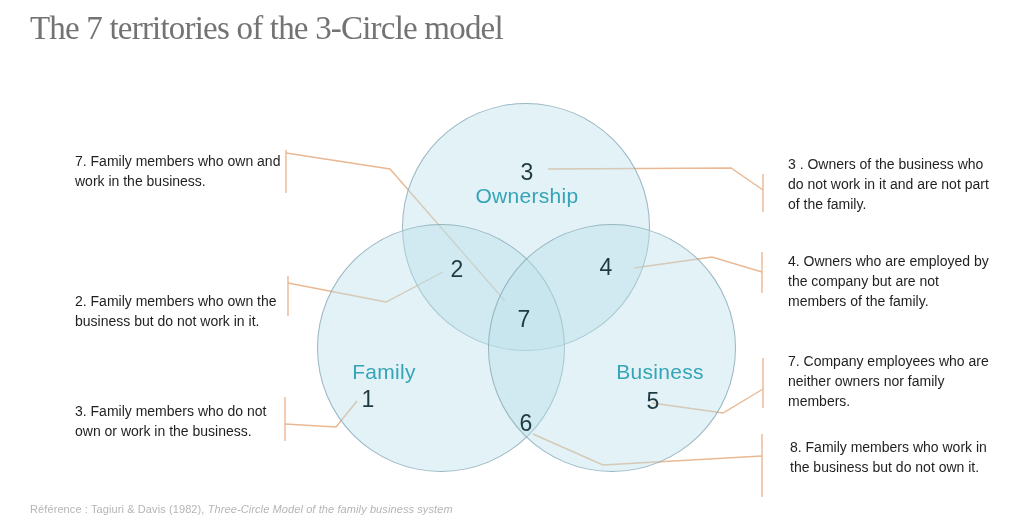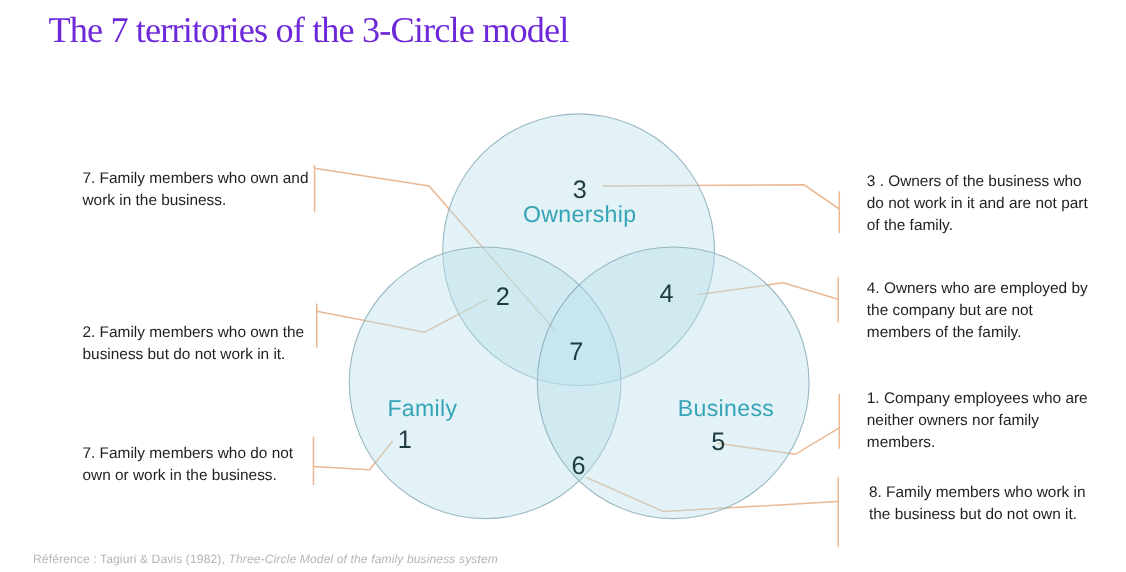--- a/index.html
+++ b/index.html
@@ -2,23 +2,22 @@
 <html><head>
 <meta charset="utf-8">
 <style>
   * { margin: 0; padding: 0; box-sizing: border-box; }
   html, body { width: 1024px; height: 520px; background: #ffffff; overflow: hidden; }
   body { position: relative; font-family: "Liberation Sans", sans-serif; color: #222; }
 
   .title {
     position: absolute; left: 30px; top: 10px;
     font-family: "Liberation Serif", "DejaVu Serif", serif;
-    font-size: 33px; font-weight: 400; color: #6d28d9;
+    font-size: 33px; font-weight: 400; color: #737373;
     letter-spacing: -0.8px;
-    margin-left: 14px;
   }
 
   .circle {
     position: absolute; width: 248px; height: 248px; border-radius: 50%;
     background: rgba(186, 223, 234, 0.42);
     border: 1px solid rgba(130, 164, 178, 0.75);
   }
   .circle-ownership { left: 402px; top: 103px; }
   .circle-family    { left: 317px; top: 224px; }
   .circle-business  { left: 488px; top: 224px; }
@@ -92,22 +91,22 @@
 <div class="circle-name" style="left:384px; top:360px;">Family</div>
 <div class="region-number" style="left:368px; top:386px;">1</div>
 
 <div class="circle-name" style="left:660px; top:360px;">Business</div>
 <div class="region-number" style="left:653px; top:388px;">5</div>
 
 <div class="region-number" style="left:526px; top:410px;">6</div>
 
 <div class="note note-left" style="left:55px; top:152px;">7. Family members who own and work in the business.</div>
 <div class="note note-left" style="left:55px; top:292px;">2. Family members who own the business but do not work in it.</div>
-<div class="note note-left" style="left:55px; top:402px;">7. Family members who do not own or work in the business.</div>
+<div class="note note-left" style="left:55px; top:402px;">3. Family members who do not own or work in the business.</div>
 
 <div class="note note-right" style="left:788px; top:155px;">3 . Owners of the business who do not work in it and are not part of the family.</div>
 <div class="note note-right" style="left:788px; top:252px;">4. Owners who are employed by the company but are not members of the family.</div>
-<div class="note note-right" style="left:788px; top:352px;">1. Company employees who are neither owners nor family members.</div>
+<div class="note note-right" style="left:788px; top:352px;">7. Company employees who are neither owners nor family members.</div>
 <div class="note note-right" style="left:790px; top:438px;">8. Family members who work in the business but do not own it.</div>
 
 <div class="footer">
   <span>Référence : Tagiuri  &amp; Davis (1982), </span><span class="em">Three-Circle Model of the family business system</span>
 </div>
 
 </body></html>

